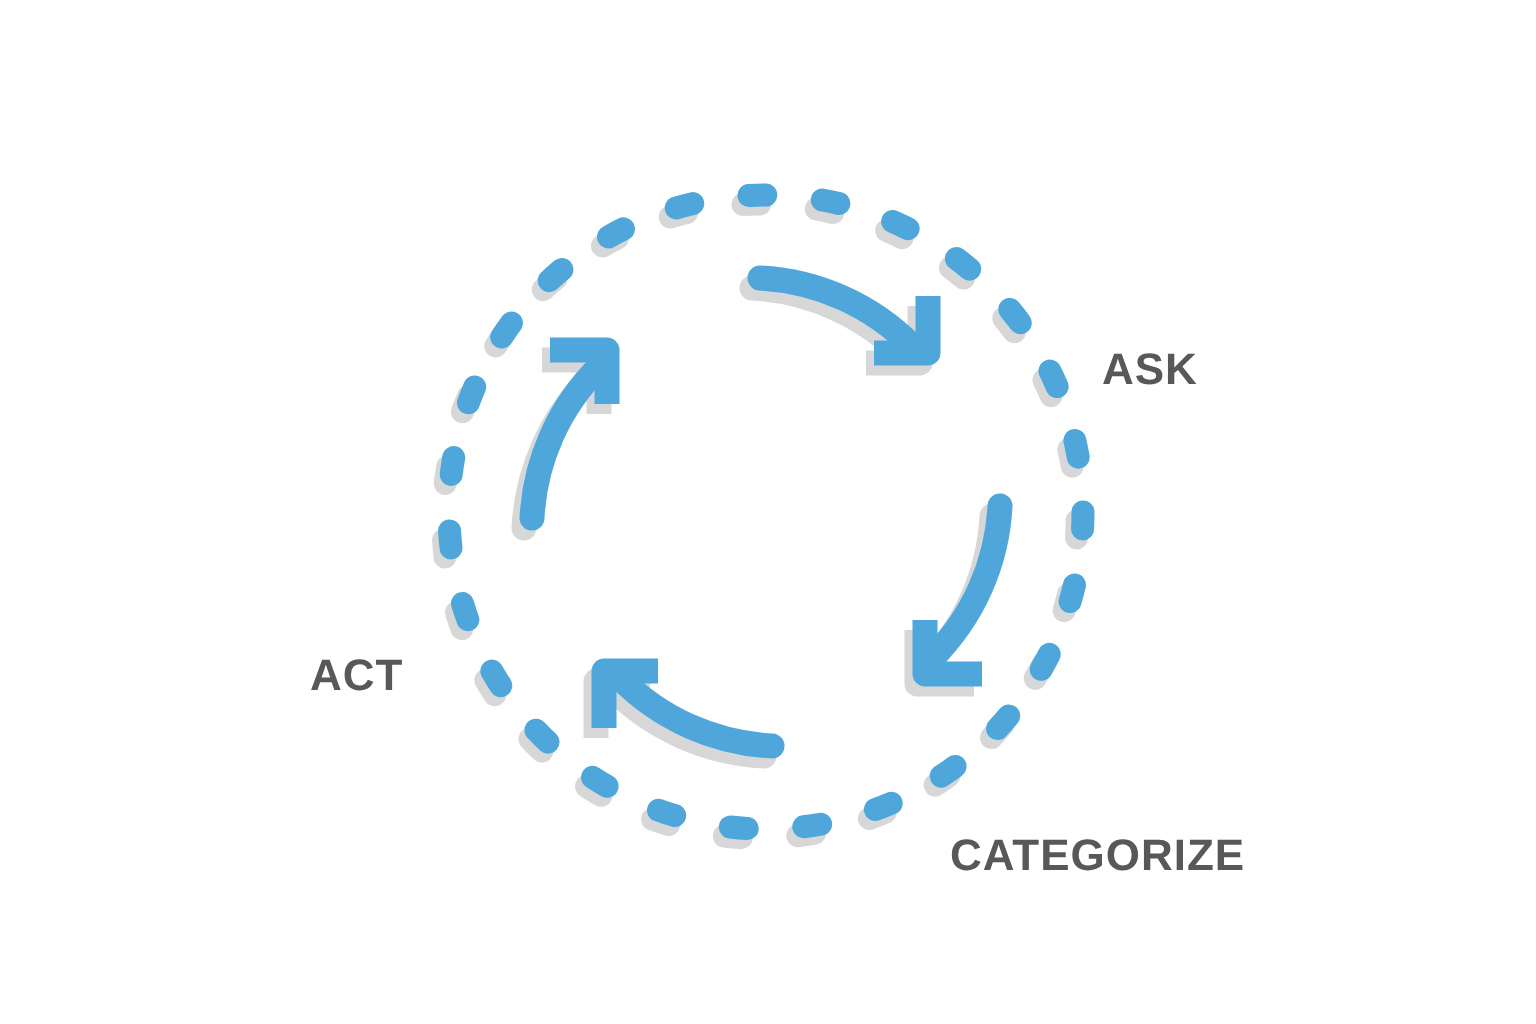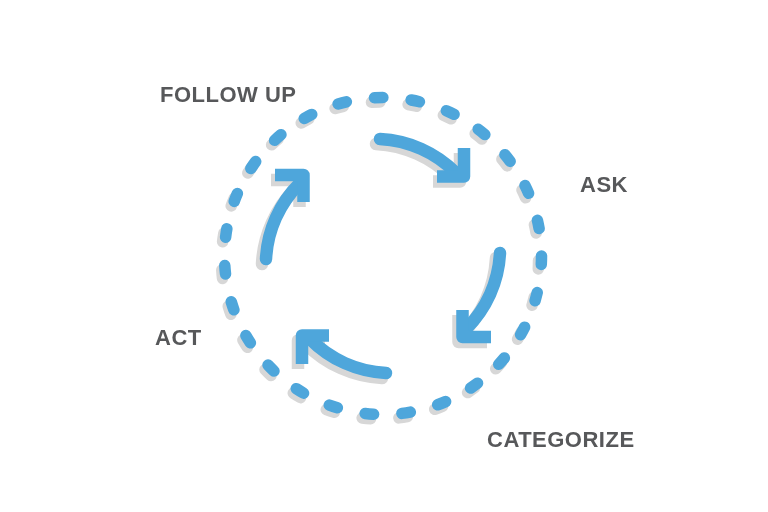--- a/index.html
+++ b/index.html
@@ -24,22 +24,22 @@
     position: absolute;
     font-weight: bold;
     font-size: 22px;
     letter-spacing: 0.5px;
     color: #57585a;
     white-space: nowrap;
     line-height: 1;
     user-select: none;
   }
   .label-follow-up  { left: 160px; top: 84px;  }
-  .label-ask        { left: 580px; top: 174px; }
-  .label-categorize { left: 487px; top: 417px; margin-top: 12px; }
+  .label-ask        { left: 551px; top: 174px; }
+  .label-categorize { left: 475px; top: 417px; }
   .label-act        { left: 155px; top: 327px; text-align: center; }
 
   .shadow-stroke { stroke: #d7d7d7; }
   .blue-stroke   { stroke: #4ea6db; }
   .arrow-shaft {
     fill: none;
     stroke-width: 12.5;
     stroke-linecap: round;
   }
   .arrow-head {
@@ -81,21 +81,20 @@
     <circle class="dashed-ring blue-stroke" cx="383" cy="256" r="158.5"></circle>
 
     <g class="blue-stroke">
       <use href="#cycle-arrow" transform="rotate(0 383 256)"></use>
       <use href="#cycle-arrow" transform="rotate(90 383 256)"></use>
       <use href="#cycle-arrow" transform="rotate(180 383 256)"></use>
       <use href="#cycle-arrow" transform="rotate(270 383 256)"></use>
     </g>
   </svg>
 
-  <div class="cycle-label label-follow-up">FOLLOW UP</div>
 
   <div class="cycle-label label-ask">ASK</div>
 
   <div class="cycle-label label-categorize">CATEGORIZE</div>
 
   <div class="cycle-label label-act">ACT</div>
 
 </div>
 
 </body></html>

